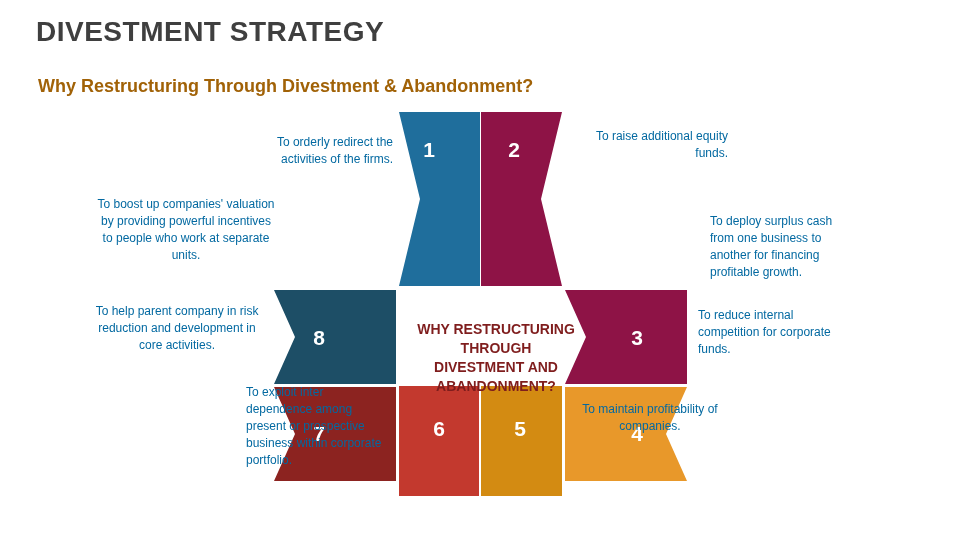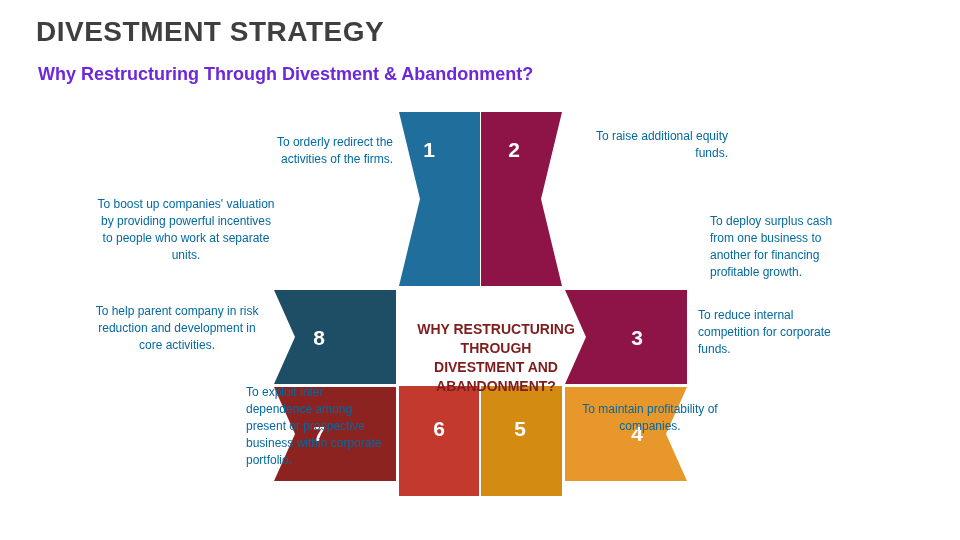--- a/index.html
+++ b/index.html
@@ -20,24 +20,24 @@
     left: 36px;
     top: 16px;
     font-size: 28px;
     font-weight: bold;
     letter-spacing: 0.5px;
     color: #3f3f3f;
   }
   #subtitle {
     position: absolute;
     left: 38px;
-    top: 64px;
+    top: 76px;
     font-size: 18px;
     font-weight: bold;
-    color: #6d28d9;
+    color: #a16207;
   }
   #diagram {
     position: absolute;
     left: 0;
     top: 96px;
     width: 960px;
     height: 400px;
   }
   .center-text {
     position: absolute;

